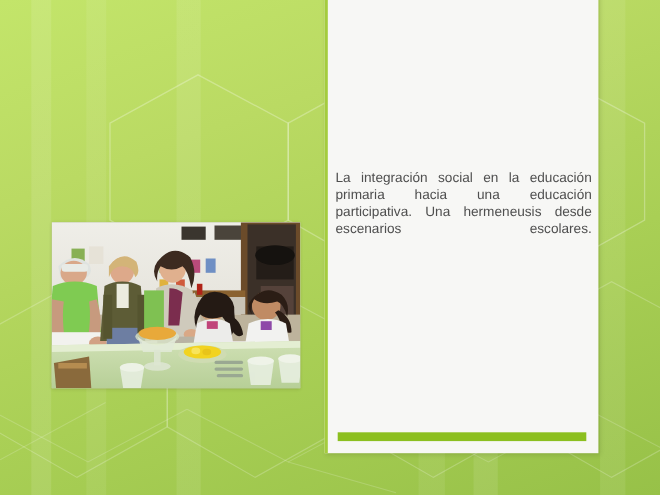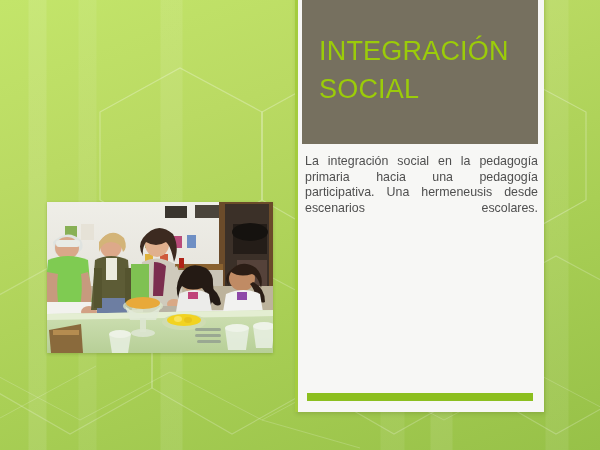--- a/index.html
+++ b/index.html
@@ -299,25 +299,21 @@
       <g fill="#e6eedf" opacity="0.9">
         <path d="M62,132 l22,0 l-3,19 l-16,0 Z"></path>
         <ellipse cx="73" cy="132" rx="11" ry="4" fill="#f2f6ee"></ellipse>
       </g>
     </svg>
   </div>
 
   <div class="panel">
     <div class="panel-left-edge"></div>
 
-    <div class="title-box">
-      <div class="title-text">INTEGRACIÓN
-SOCIAL</div>
-    </div>
 
     <div class="body-text">
-      <p>La integración social en la pedagogía primaria hacia una pedagogía participativa. Una hermeneusis desde escenarios escolares.</p>
+      <p>La integración social en la educación primaria hacia una educación participativa. Una hermeneusis desde escenarios escolares.</p>
     </div>
 
     <div class="accent-bar"></div>
   </div>
 
 </div>
 
 </body></html>

